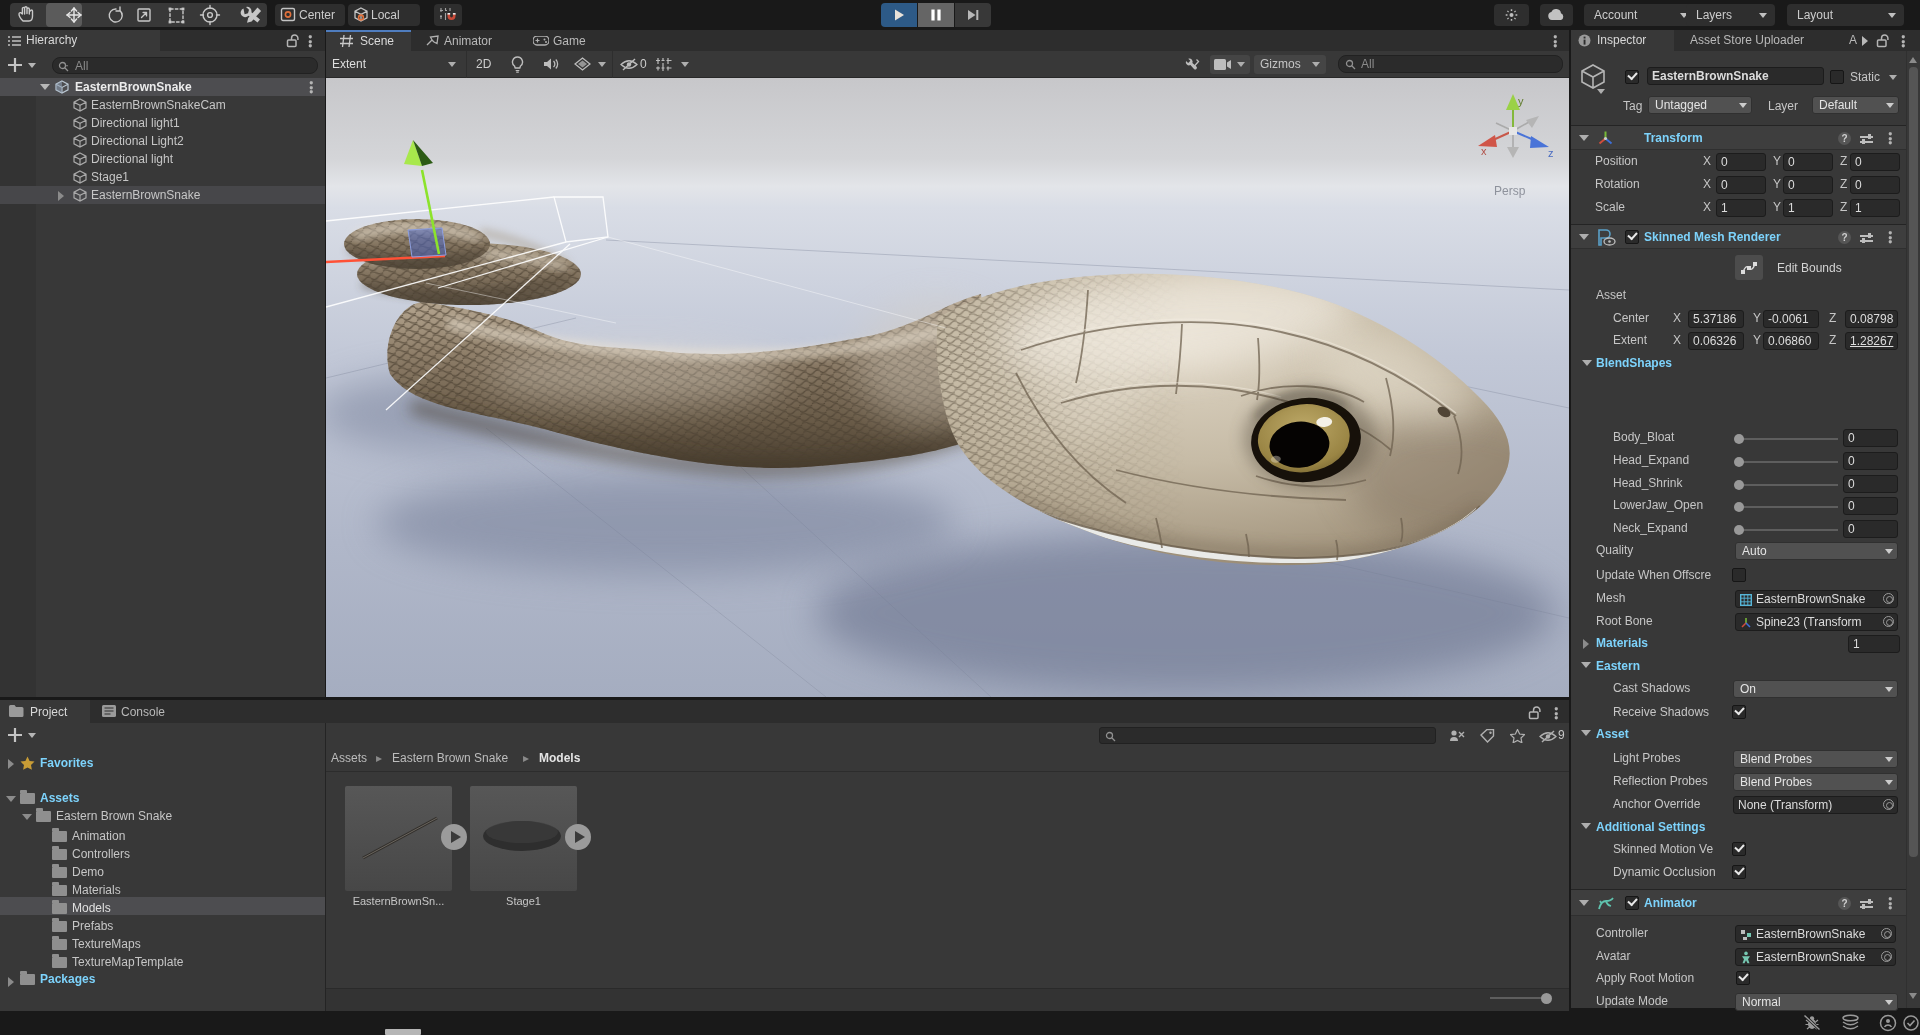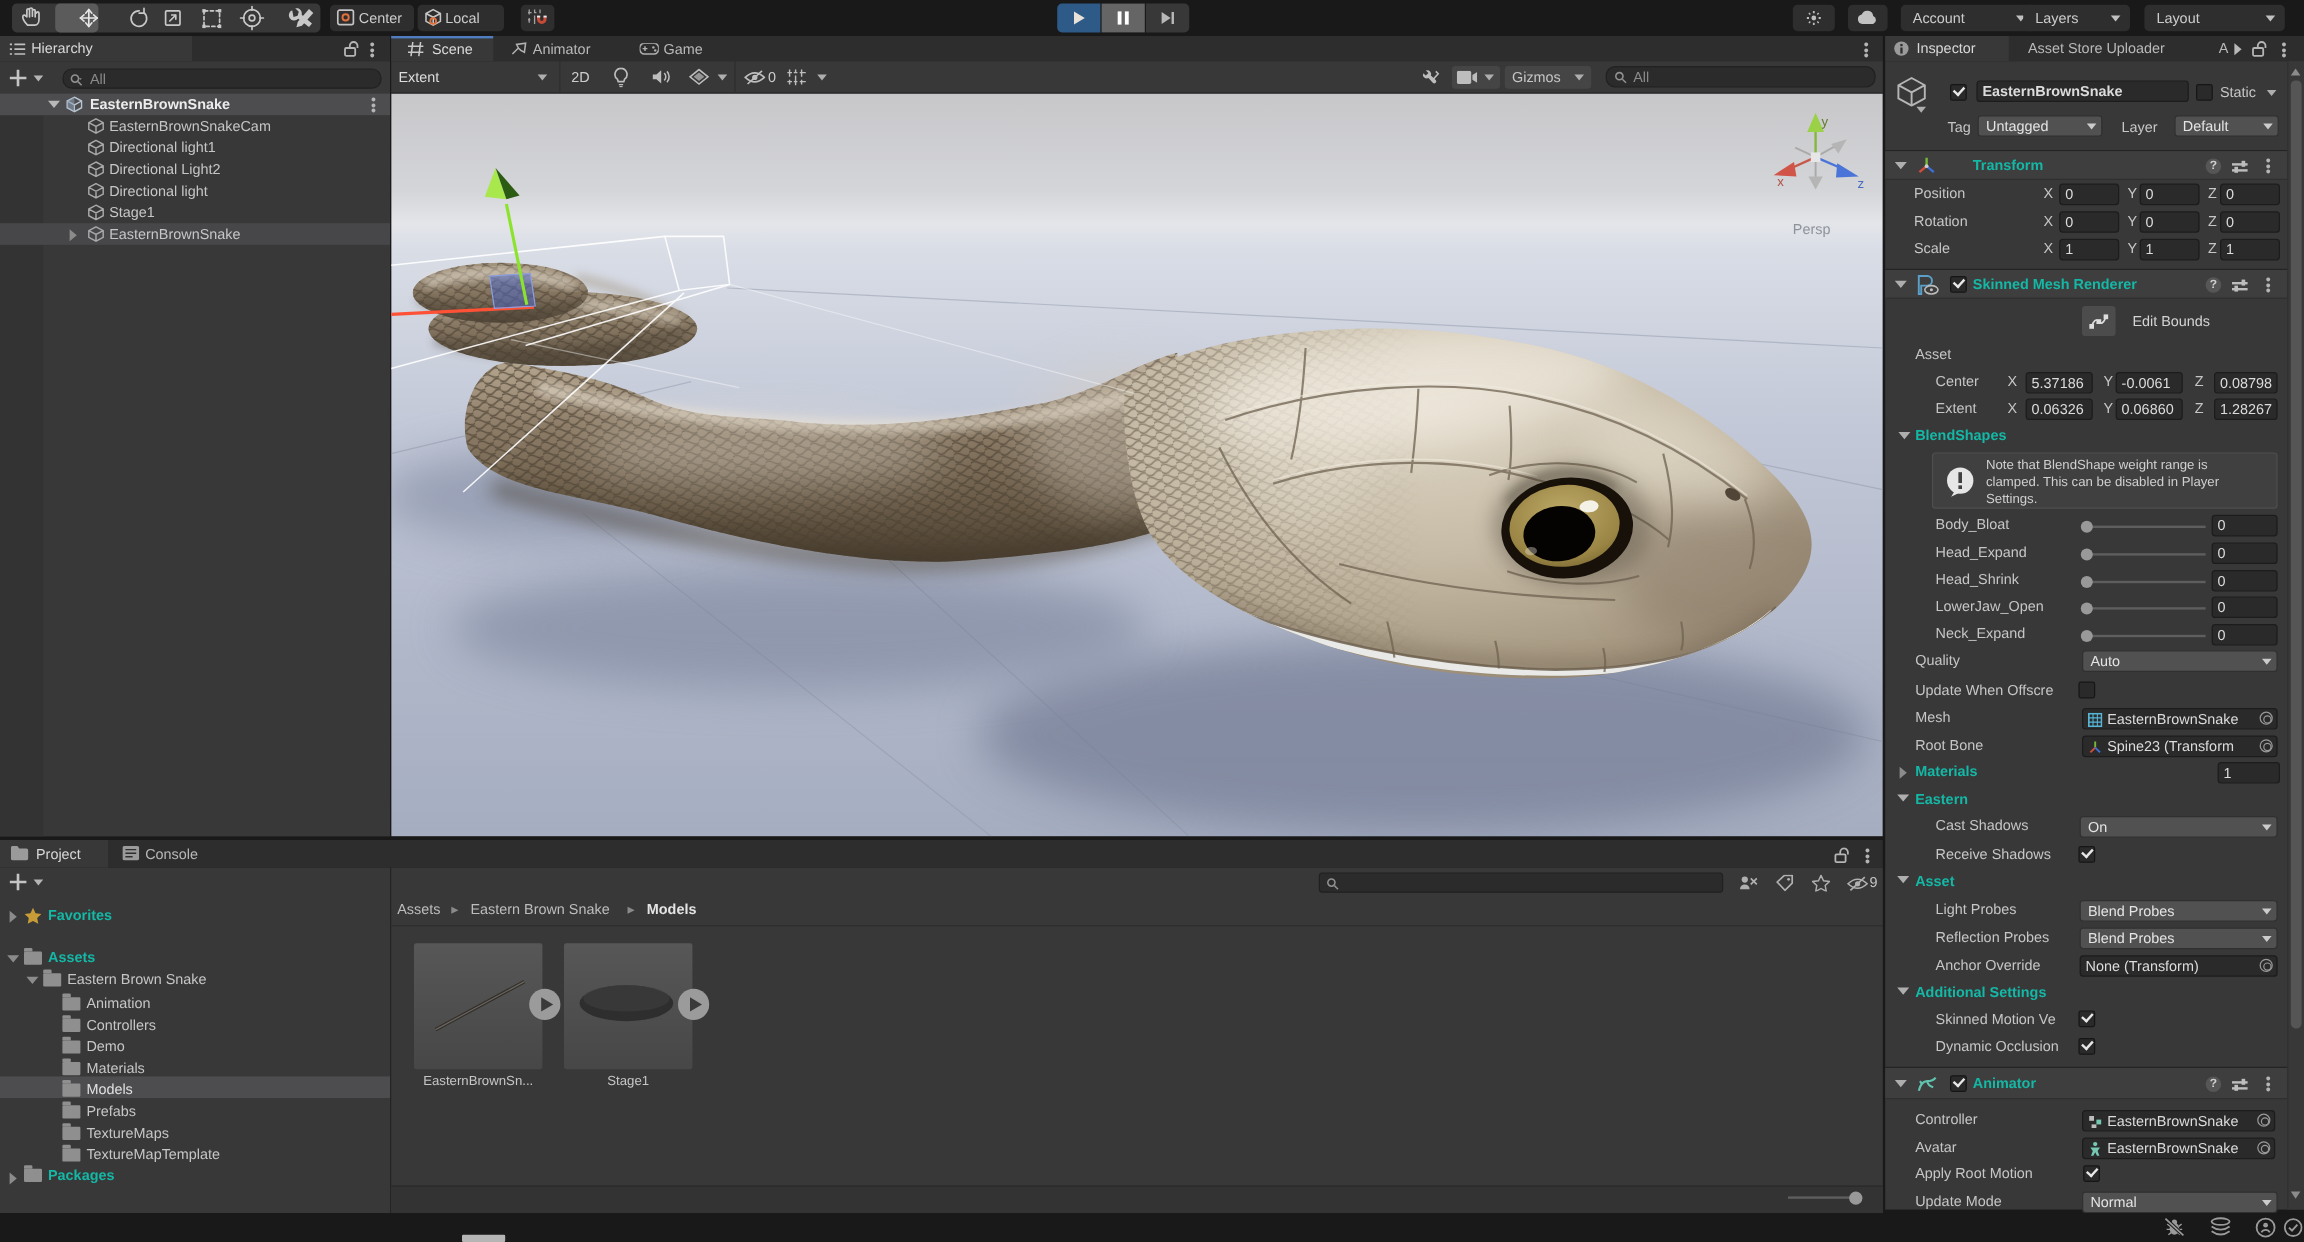--- a/index.html
+++ b/index.html
@@ -1,20 +1,20 @@
 <!DOCTYPE html>
 <html><head>
 <meta charset="utf-8">
 <style>
 html,body{margin:0;padding:0;background:#191919;}
 *{box-sizing:border-box;}
 #app{position:relative;width:1920px;height:1035px;background:#191919;font-family:"Liberation Sans",sans-serif;overflow:hidden;}
 .abs{position:absolute;}
 .txt{position:absolute;font-size:12px;color:#c6c6c6;white-space:nowrap;}
-.b{font-weight:bold;color:#14b8a6;}
+.b{font-weight:bold;color:#7dd3fc;}
 .panel{position:absolute;background:#383838;}
 .tabbar{position:absolute;background:#2d2d2d;}
 .tab{position:absolute;background:#383838;color:#d4d4d4;font-size:12px;}
 .fld{position:absolute;background:#2a2a2a;border:1px solid #1c1c1c;border-radius:3px;height:18px;font-size:12px;color:#dcdcdc;padding:1px 4px 0 4px;line-height:15px;overflow:hidden;white-space:nowrap;}
 .dd{position:absolute;background:#515151;border:1px solid #303030;border-radius:3px;height:18px;font-size:12px;color:#e4e4e4;padding:1px 4px 0 6px;line-height:15px;overflow:hidden;white-space:nowrap;}
 .dd i{position:absolute;right:4px;top:6px;width:0;height:0;border:4px solid transparent;border-top:5px solid #cccccc;}
 .cb{position:absolute;width:14px;height:14px;background:#2a2a2a;border:1px solid #161616;border-radius:2px;}
 .cb.on:after{content:"";position:absolute;left:2px;top:1px;width:7px;height:4px;border-left:2px solid #e8e8e8;border-bottom:2px solid #e8e8e8;transform:rotate(-48deg);}
 .trid{position:absolute;width:0;height:0;border-left:5px solid transparent;border-right:5px solid transparent;border-top:6px solid #aeaeae;}
 .trir{position:absolute;width:0;height:0;border-top:5px solid transparent;border-bottom:5px solid transparent;border-left:6px solid #8b8b8b;}
@@ -688,34 +688,23 @@
     <div class="txt" style="left:182px;top:260px;">Y</div>
       <div class="fld" style="left:192px;top:259px;width:56px;">-0.0061</div>
     <div class="txt" style="left:258px;top:260px;">Z</div>
       <div class="fld" style="left:274px;top:259px;width:53px;">0.08798</div>
     <div class="txt" style="left:42px;top:282px;">Extent</div>
     <div class="txt" style="left:102px;top:282px;">X</div>
       <div class="fld" style="left:117px;top:281px;width:56px;">0.06326</div>
     <div class="txt" style="left:182px;top:282px;">Y</div>
       <div class="fld" style="left:192px;top:281px;width:56px;">0.06860</div>
     <div class="txt" style="left:258px;top:282px;">Z</div>
-      <div class="fld" style="left:274px;top:281px;width:53px;">1.28267</div>
+      <div class="fld" style="left:274px;top:281px;width:53px;text-decoration:underline;">1.28267</div>
     <div class="trid" style="left:11px;top:309px;"></div>
     <div class="txt b" style="left:25px;top:305px;">BlendShapes</div>
-    <div class="abs" style="left:39px;top:326px;width:288px;height:47px;background:#404040;border:1px solid #4e4e4e;border-radius:3px;">
-      <svg class="abs" style="left:8px;top:9px;" width="29" height="29" viewBox="0 0 29 29">
-          <circle cx="14.5" cy="13.5" r="11" fill="#e6e6e6"></circle>
-          <path d="M10 22 l-3 5 8-4 z" fill="#e6e6e6"></path>
-          <rect x="13" y="6.5" width="3" height="9" fill="#404040"></rect>
-          <rect x="13" y="17.5" width="3" height="3" fill="#404040"></rect>
-        </svg>
-      <div class="txt" style="left:44px;top:4px;font-size:11px;color:#cfcfcf;">Note that BlendShape weight range is</div>
-      <div class="txt" style="left:44px;top:18px;font-size:11px;color:#cfcfcf;">clamped. This can be disabled in Player</div>
-      <div class="txt" style="left:44px;top:32px;font-size:11px;color:#cfcfcf;">Settings.</div>
-    </div>
     <div class="txt" style="left:42px;top:379px;">Body_Bloat</div>
     <div class="slider-line" style="left:165px;top:387px;width:102px;"></div>
       <div class="slider-knob" style="left:163px;top:383px;"></div>
     <div class="fld" style="left:272px;top:378px;width:55px;">0</div>
     <div class="txt" style="left:42px;top:402px;">Head_Expand</div>
     <div class="slider-line" style="left:165px;top:410px;width:102px;"></div>
       <div class="slider-knob" style="left:163px;top:406px;"></div>
     <div class="fld" style="left:272px;top:401px;width:55px;">0</div>
     <div class="txt" style="left:42px;top:425px;">Head_Shrink</div>
     <div class="slider-line" style="left:165px;top:433px;width:102px;"></div>

